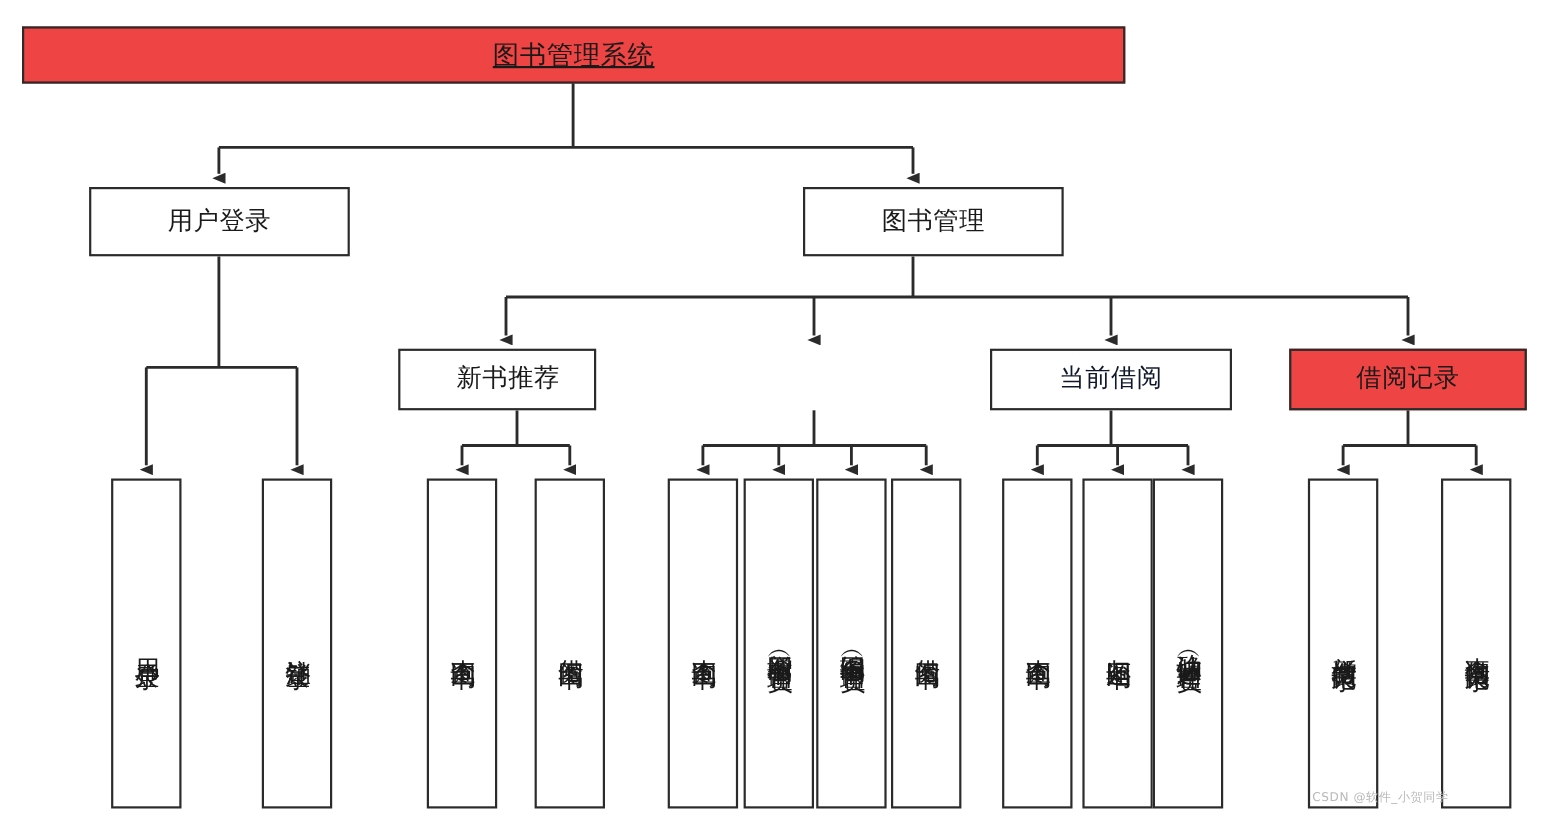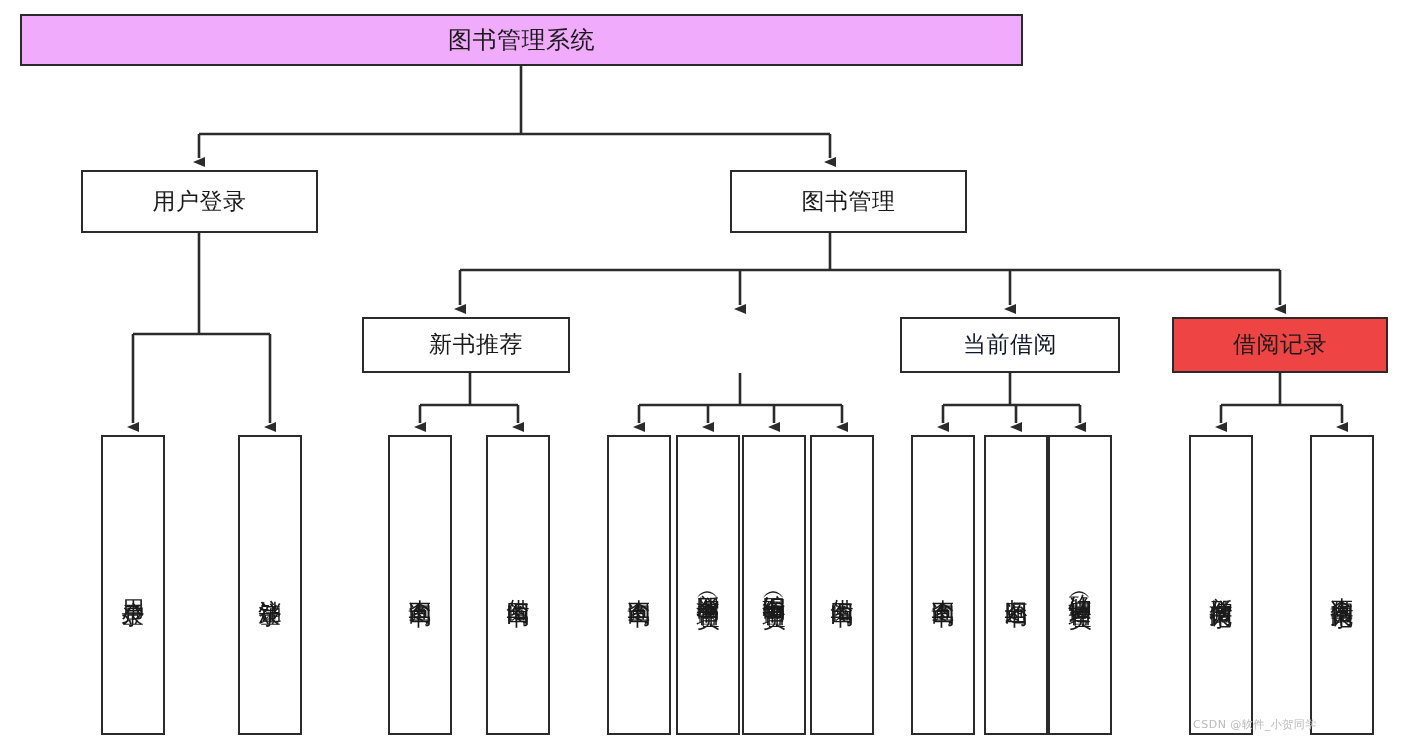--- a/index.html
+++ b/index.html
@@ -112,32 +112,32 @@
       <path d="M 1016 405 L 1016 423" marker-end="url(#arrow)"></path>
       <path d="M 1080 405 L 1080 423" marker-end="url(#arrow)"></path>
 
       <path d="M 1280 373 L 1280 405"></path>
       <path d="M 1221 405 L 1342 405"></path>
       <path d="M 1221 405 L 1221 423" marker-end="url(#arrow)"></path>
       <path d="M 1342 405 L 1342 423" marker-end="url(#arrow)"></path>
     </g>
   </svg>
 
-  <div class="node root horizontal" style="left: 20px; top: 14px; width: 1003px; height: 52px; border-color: rgb(43, 43, 43); background: #f0abfc; color: rgb(26, 26, 26);">
+  <div class="node root horizontal" style="left: 20px; top: 24px; width: 1003px; height: 52px; border-color: rgb(43, 43, 43); background: #ef4444; color: rgb(26, 26, 26); text-decoration: underline;">
     <span class="node-label">图书管理系统</span>
   </div>
 
   <div class="node horizontal" style="left: 81px; top: 170px; width: 237px; height: 63px; border-color: rgb(43, 43, 43); background: rgb(255, 255, 255); color: rgb(26, 26, 26);">
     <span class="node-label">用户登录</span>
   </div>
   <div class="node horizontal" style="left: 711px; top: 170px; width: 237px; height: 63px; border-color: rgb(43, 43, 43); background: rgb(255, 255, 255); color: rgb(26, 26, 26); margin-left: 19px;">
     <span class="node-label">图书管理</span>
   </div>
 
-  <div class="node horizontal" style="left: 362px; top: 317px; width: 208px; height: 56px; border-color: rgb(43, 43, 43); background: rgb(255, 255, 255); color: rgb(26, 26, 26); padding-left: 20px;">
+  <div class="node horizontal" style="left: 362px; top: 317px; width: 180px; height: 56px; border-color: rgb(43, 43, 43); background: rgb(255, 255, 255); color: rgb(26, 26, 26); padding-left: 20px;">
     <span class="node-label">新书推荐</span>
   </div>
   <div class="node horizontal" style="left: 900px; top: 317px; width: 220px; height: 56px; border-color: rgb(43, 43, 43); background: rgb(255, 255, 255); color: #0f172a;">
     <span class="node-label">当前借阅</span>
   </div>
   <div class="node horizontal" style="left: 1172px; top: 317px; width: 216px; height: 56px; border-color: rgb(43, 43, 43); background: #ef4444; color: rgb(26, 26, 26);">
     <span class="node-label">借阅记录</span>
   </div>
 
   <div class="node vertical" style="left: 101px; top: 435px; width: 64px; height: 300px; border-color: rgb(43, 43, 43); background: rgb(255, 255, 255); color: rgb(26, 26, 26);">

